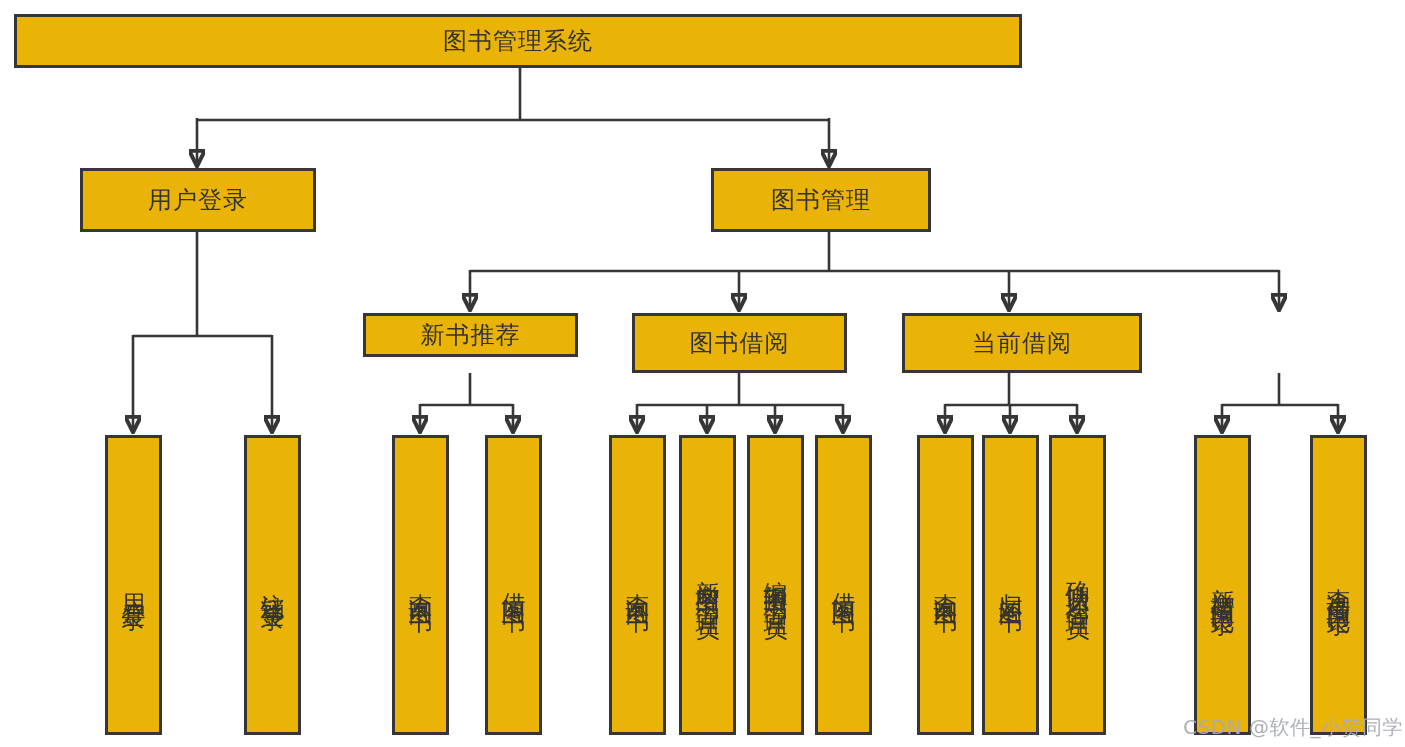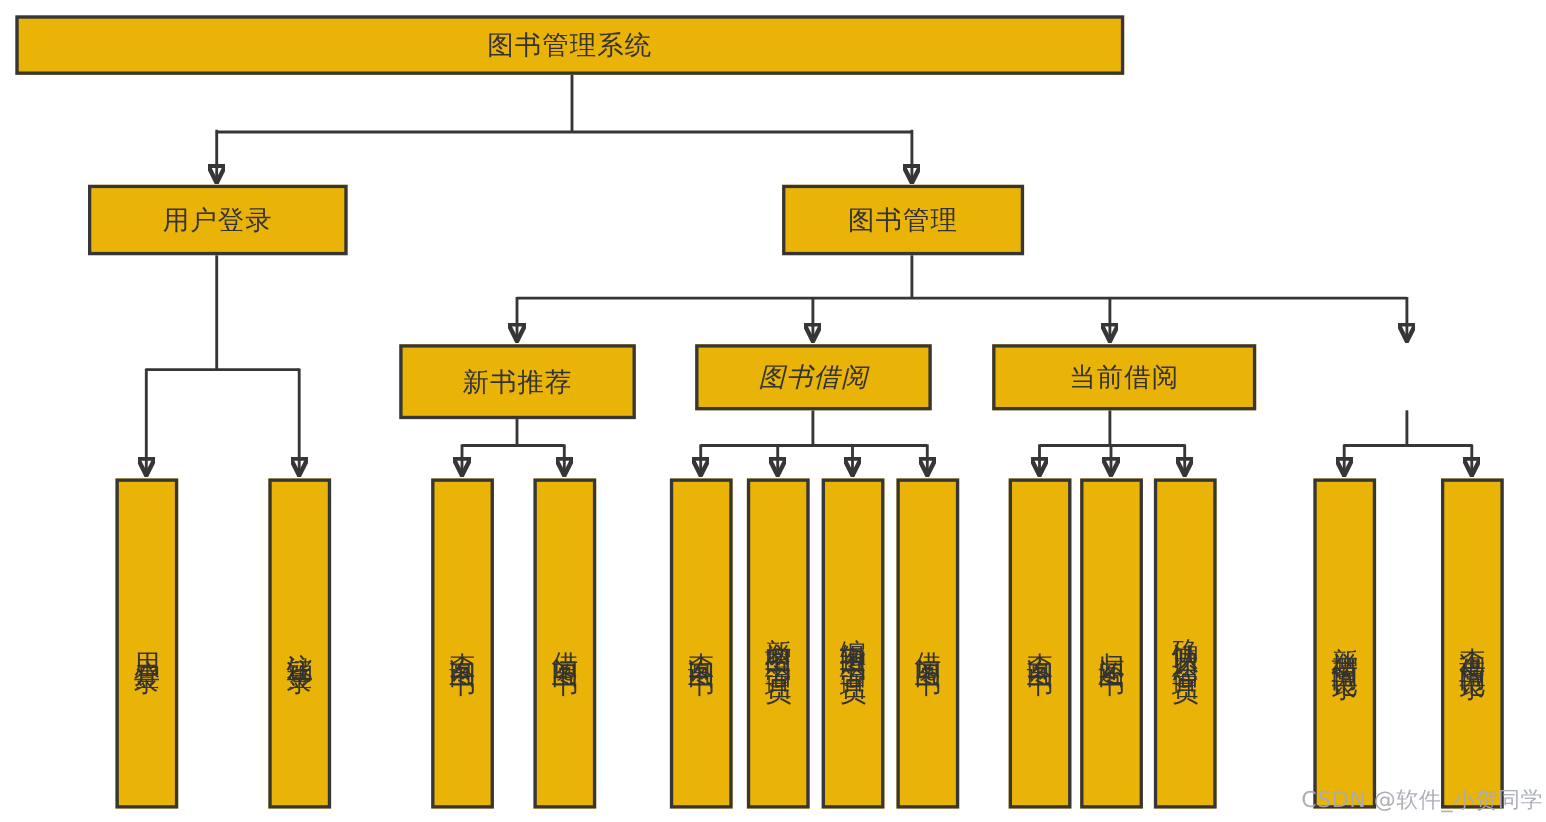--- a/index.html
+++ b/index.html
@@ -125,24 +125,24 @@
     <span>图书管理系统</span>
   </div>
 
   <div class="node hbox" style="left:80px;top:168px;width:236px;height:64px;">
     <span>用户登录</span>
   </div>
   <div class="node hbox" style="left:711px;top:168px;width:220px;height:64px;">
     <span>图书管理</span>
   </div>
 
-  <div class="node hbox" style="left:363px;top:313px;width:215px;height:68px;">
+  <div class="node hbox" style="left:363px;top:313px;width:215px;height:44px;">
     <span>新书推荐</span>
   </div>
-  <div class="node hbox" style="left:632px;top:313px;width:215px;height:60px;font-style:italic;">
+  <div class="node hbox" style="left:632px;top:313px;width:215px;height:60px;">
     <span>图书借阅</span>
   </div>
   <div class="node hbox" style="left:902px;top:313px;width:240px;height:60px;">
     <span>当前借阅</span>
   </div>
 
   <div class="node vbox" style="left:105px;">
     <span>用户登录</span>
   </div>
   <div class="node vbox" style="left:244px;">

